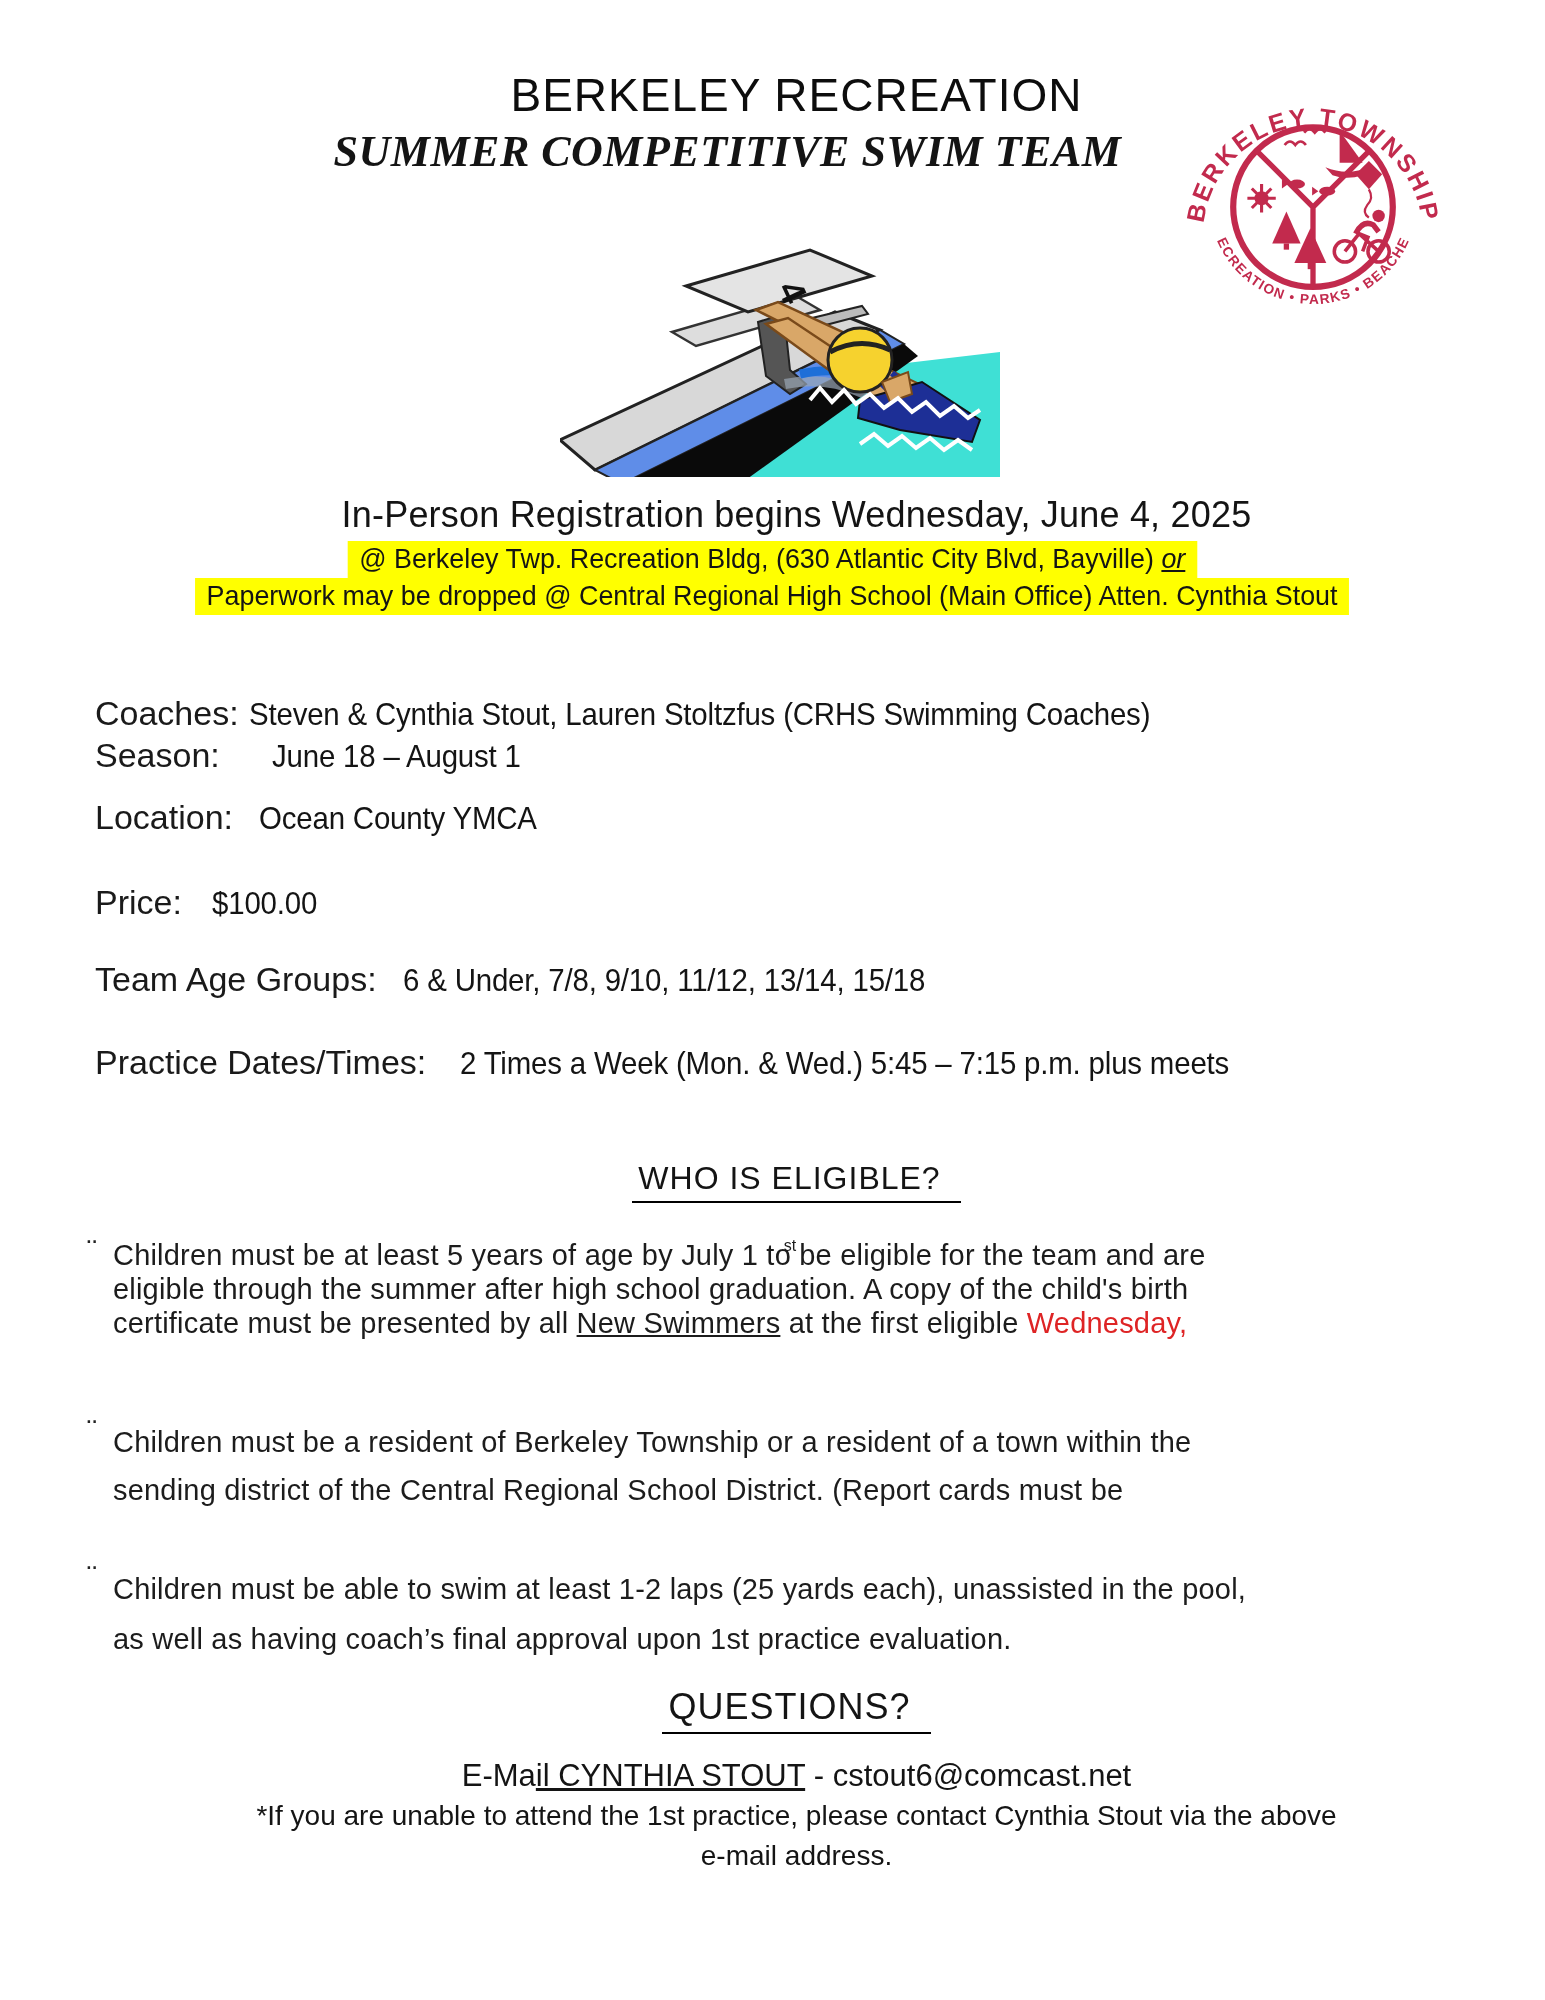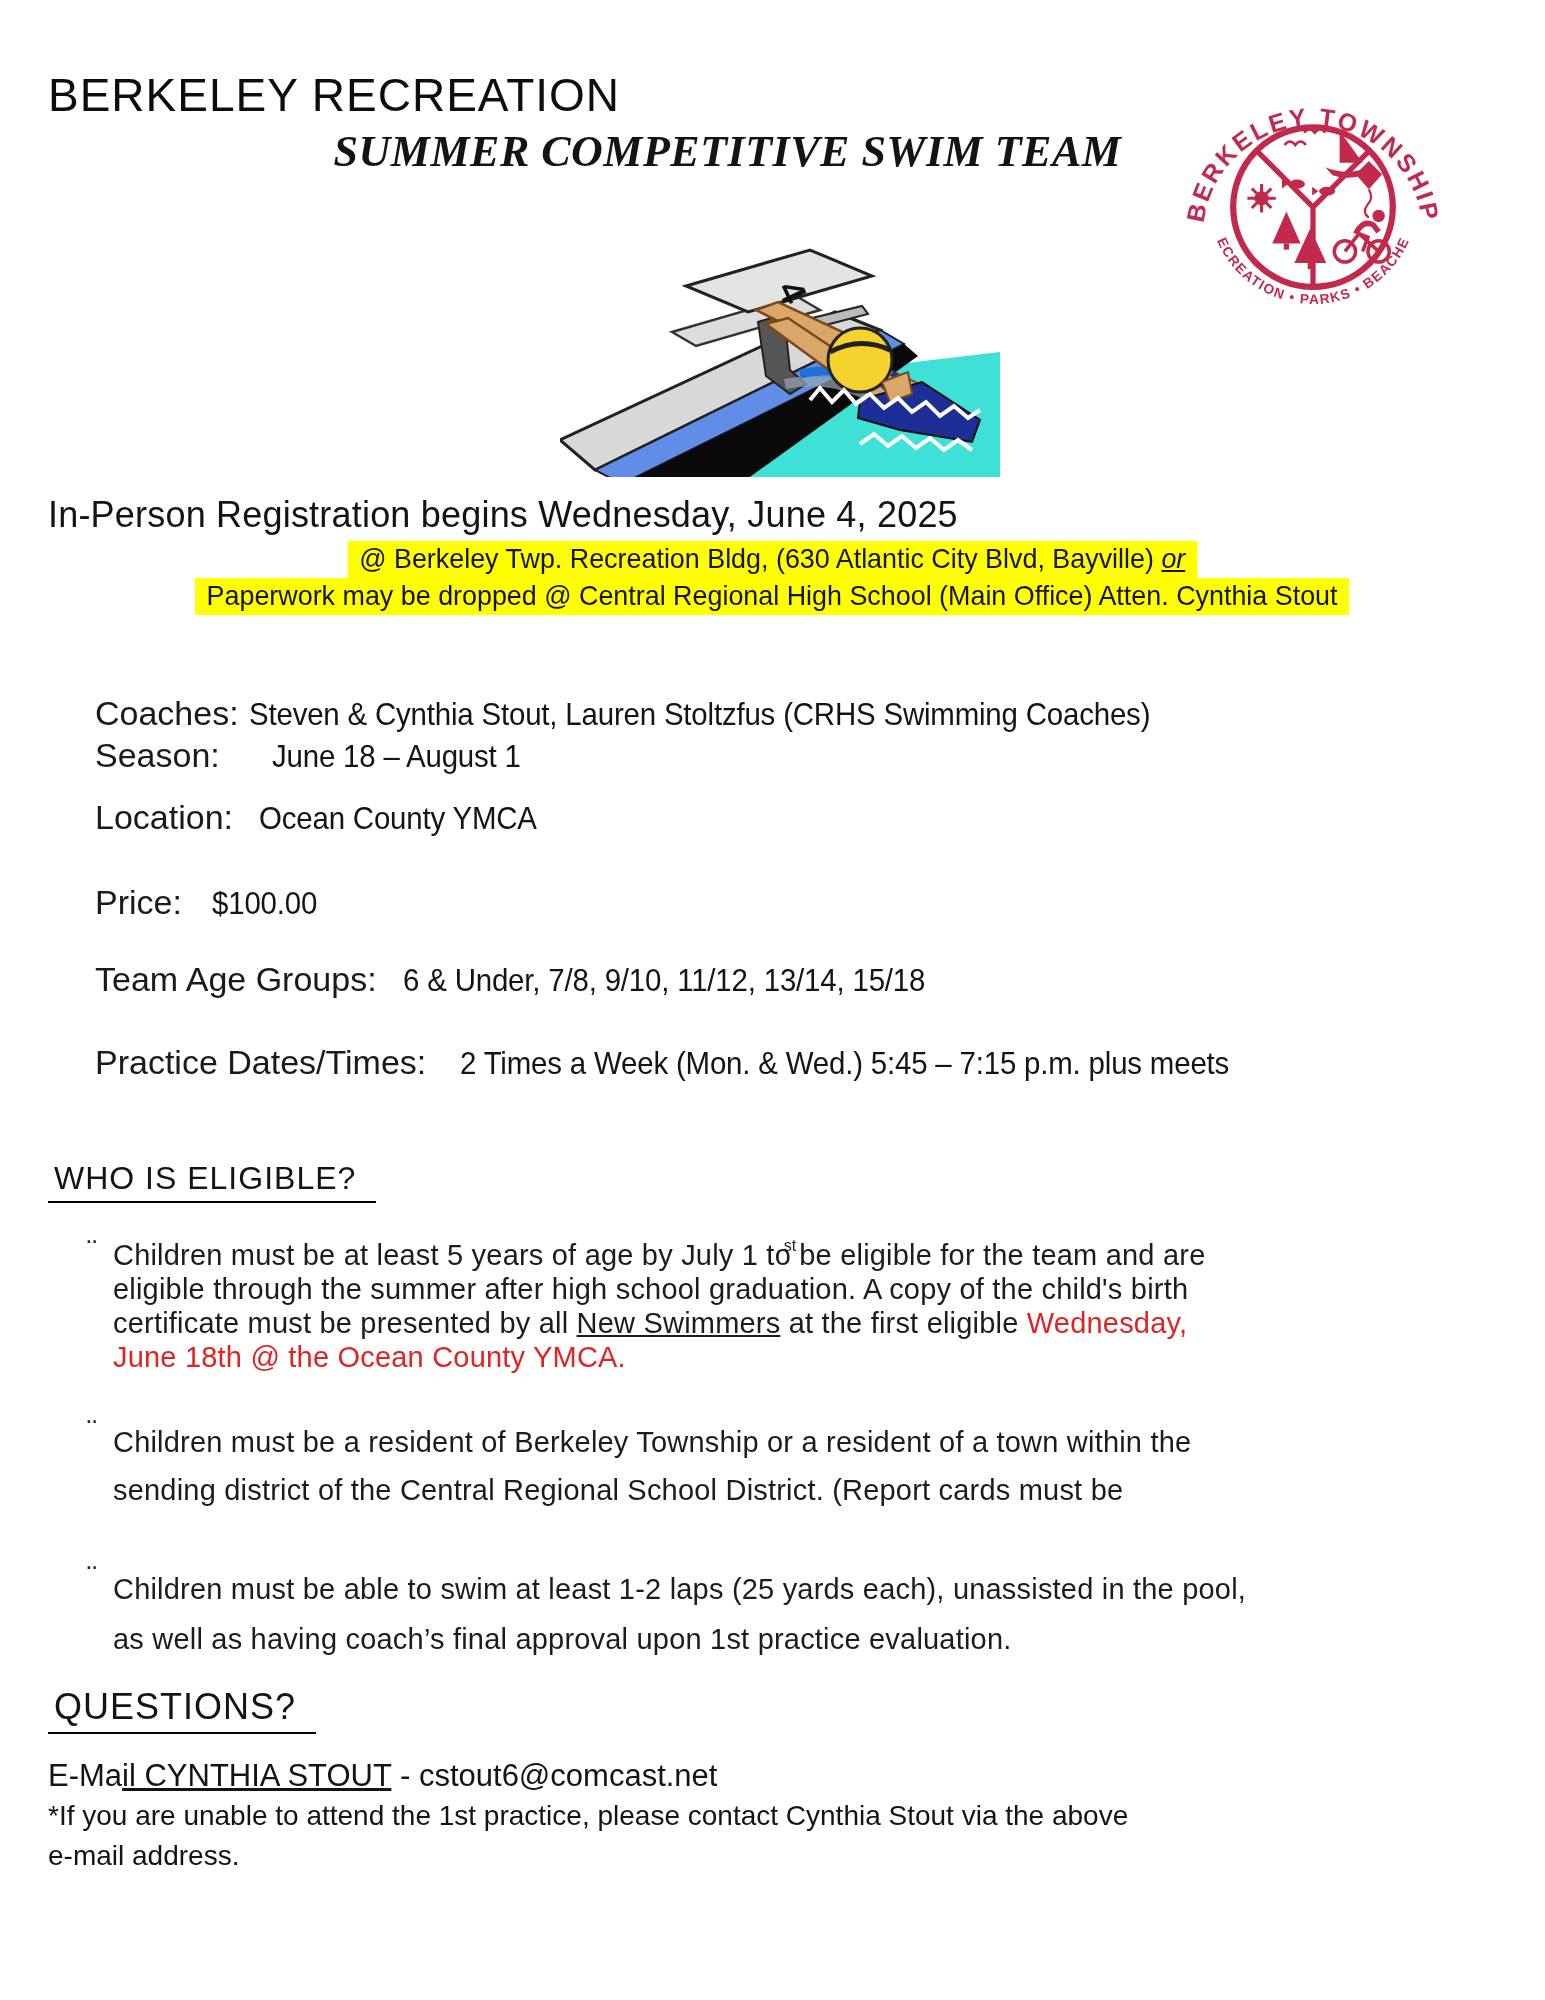--- a/index.html
+++ b/index.html
@@ -1,18 +1,18 @@
 <!DOCTYPE html>
 <html><head>
 <meta charset="utf-8">
 <style>
   html,body{margin:0;padding:0;background:#ffffff;}
   body{width:1545px;height:2000px;position:relative;font-family:"Liberation Sans",sans-serif;color:#141414;overflow:hidden;}
   .abs{position:absolute;}
-  .center{left:0;right:0;text-align:left;padding-left:48px;}
+  .center{left:0;right:0;text-align:center;padding-left:48px;}
 
   
   .title{top:68px;font-size:46px;letter-spacing:1px;color:#0d0d0d;}
   .subtitle{top:126px;font-family:"Liberation Serif",serif;font-weight:bold;font-style:italic;font-size:44px;letter-spacing:0.5px;right:90px;left:0;text-align:center;}
 
   
   .logo{left:1180px;top:64px;width:266px;height:272px;}
 
   
   .swim{left:560px;top:232px;width:440px;height:245px;}
@@ -174,21 +174,20 @@
 <div class="abs center who">
   <span class="hrule">WHO IS ELIGIBLE?</span>
 </div>
 
 <div class="abs bullet b1">
   <span class="b-marker">¨</span>
   <div class="b-text">
     <div><span>Children must be at least 5 years of age by July 1 t</span><span class="o-wrap"><span>o</span><span class="sup">st</span></span><span> be eligible for the team and are</span></div>
     <div>eligible through the summer after high school graduation. A copy of the child's birth</div>
     <div><span>certificate must be presented by all </span><span class="uline">New Swimmers</span><span> at the first eligible </span><span class="red">Wednesday,</span></div>
-    <div class="red">June 18th @ the Ocean County YMCA.</div>
   </div>
 </div>
 
 <div class="abs bullet b2">
   <span class="b-marker">¨</span>
   <div class="b-text">
     <div>Children must be a resident of Berkeley Township or a resident of a town within the</div>
     <div>sending district of the Central Regional School District. (Report cards must be</div>
   </div>
 </div>

